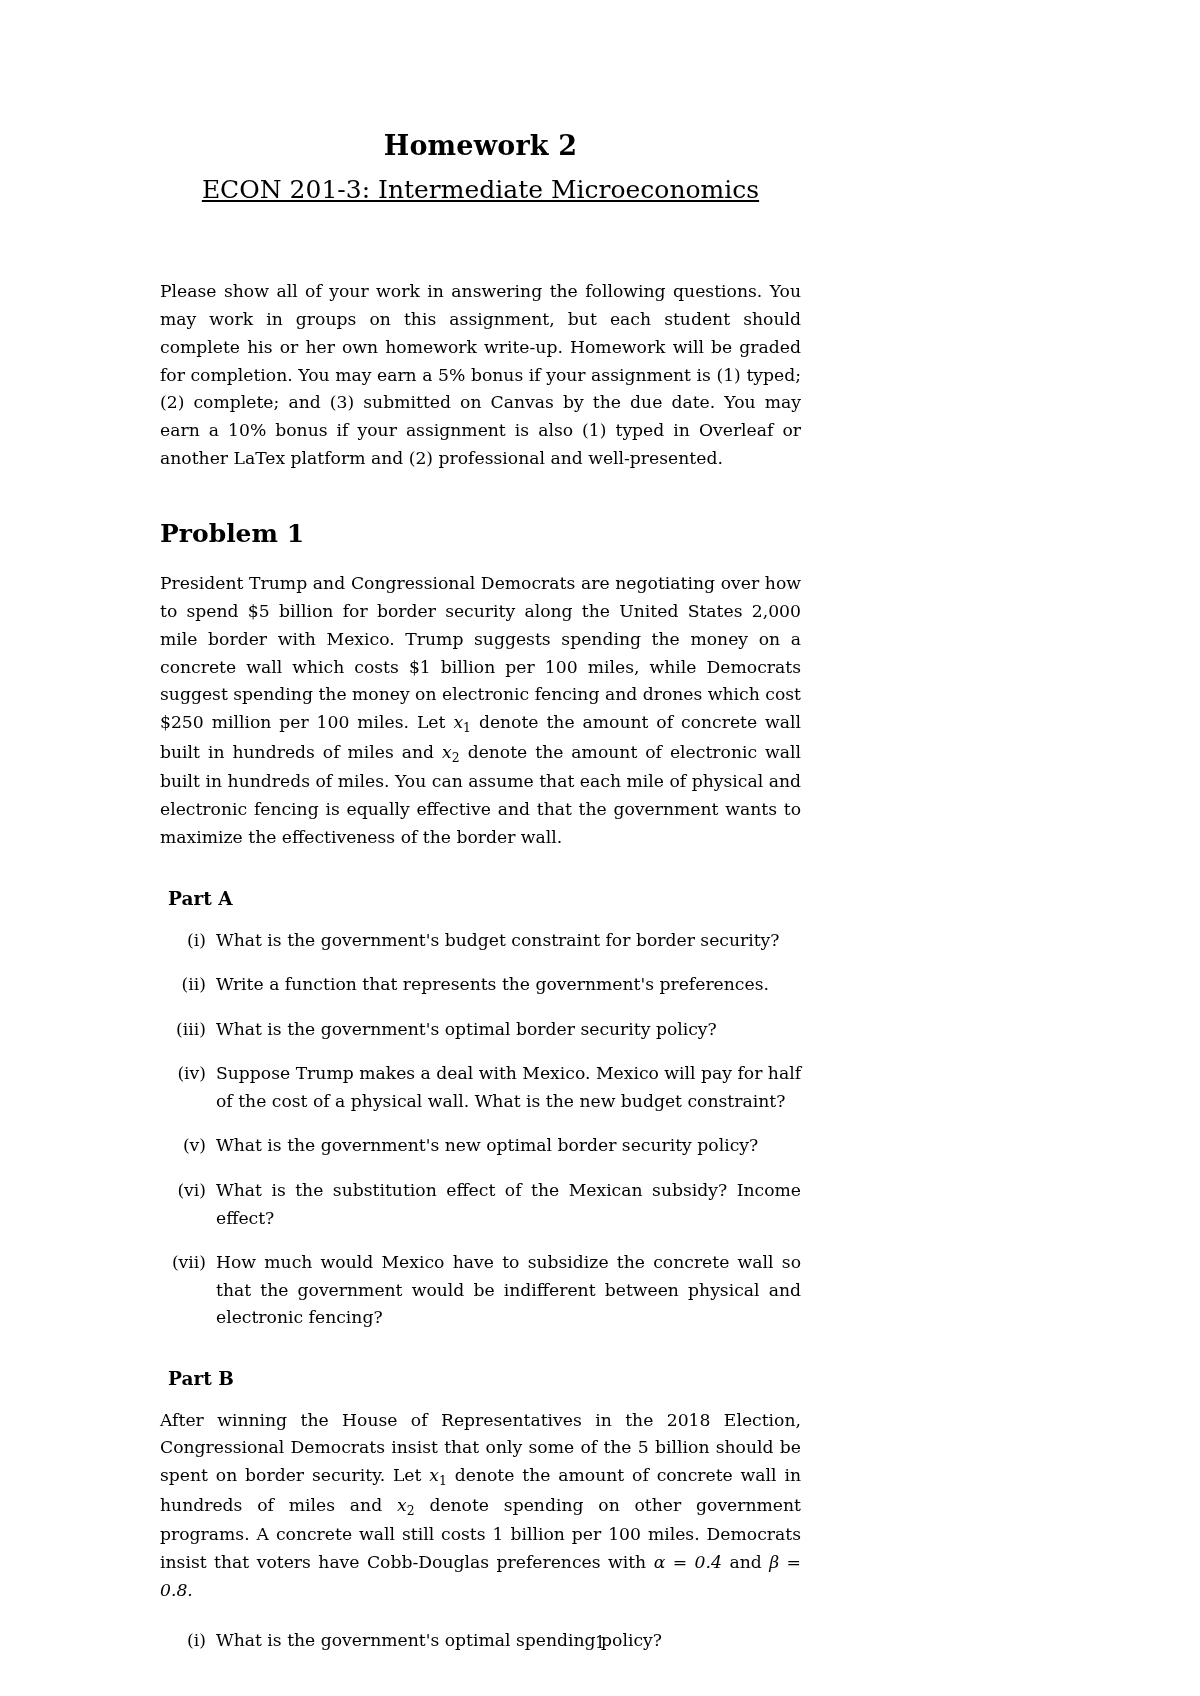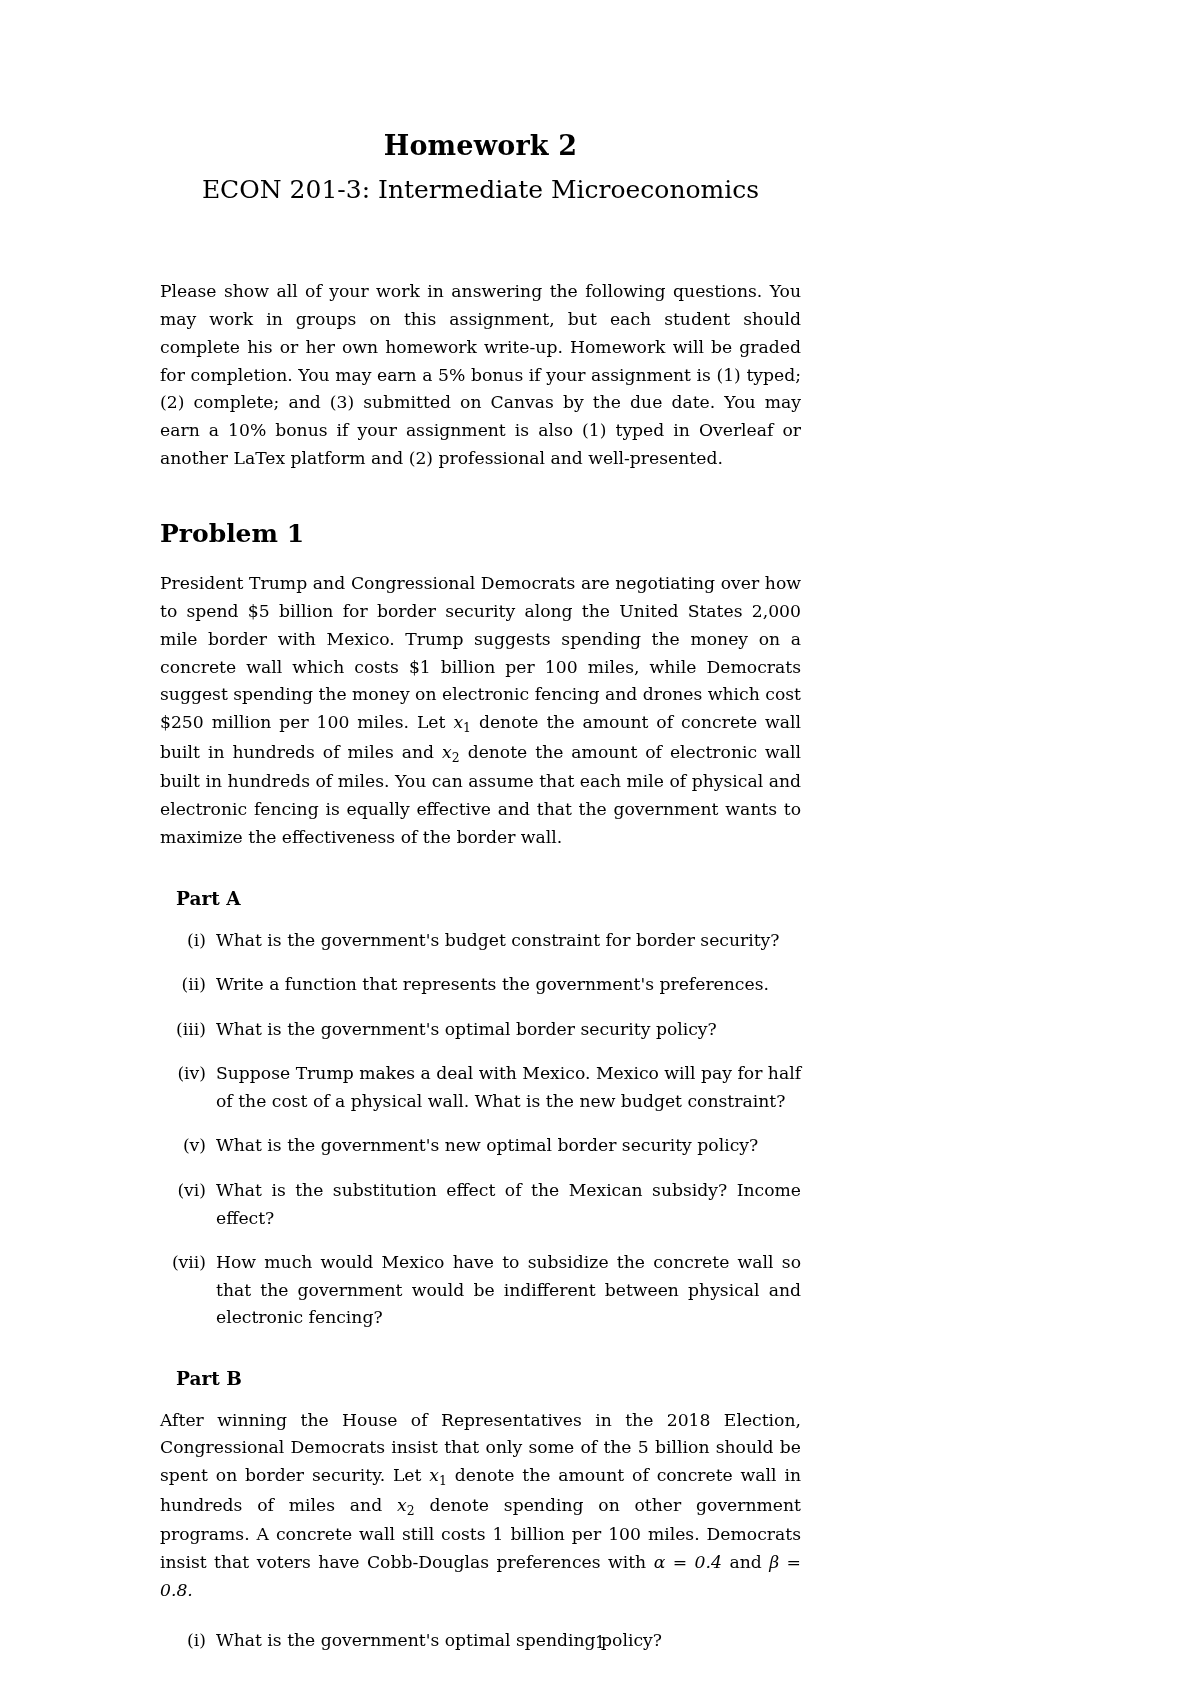--- a/index.html
+++ b/index.html
@@ -26,20 +26,21 @@
     font-size: 27px;
     font-weight: bold;
     letter-spacing: 0.2px;
     margin: 0 0 14px 0;
   }
   .subtitle {
     text-align: center;
     font-size: 25px;
     font-weight: normal;
     margin: 0;
+    text-decoration: underline;
   }
   .intro {
     margin-top: 74px;
     font-size: 17.2px;
     line-height: 1.62;
     text-align: justify;
   }
   h2.section {
     font-size: 25px;
     font-weight: bold;
@@ -47,21 +48,21 @@
   }
   p.body {
     font-size: 17.2px;
     line-height: 1.62;
     text-align: justify;
     margin: 0 0 6px 0;
   }
   h3.parthead {
     font-size: 18.5px;
     font-weight: bold;
-    margin: 36px 0 18px 16px;
+    margin: 36px 0 18px 8px;
   }
   ol.qlist {
     list-style: none;
     margin: 0;
     padding: 0;
   }
   ol.qlist li {
     font-size: 17.2px;
     line-height: 1.6;
     margin: 0 0 17px 0;

